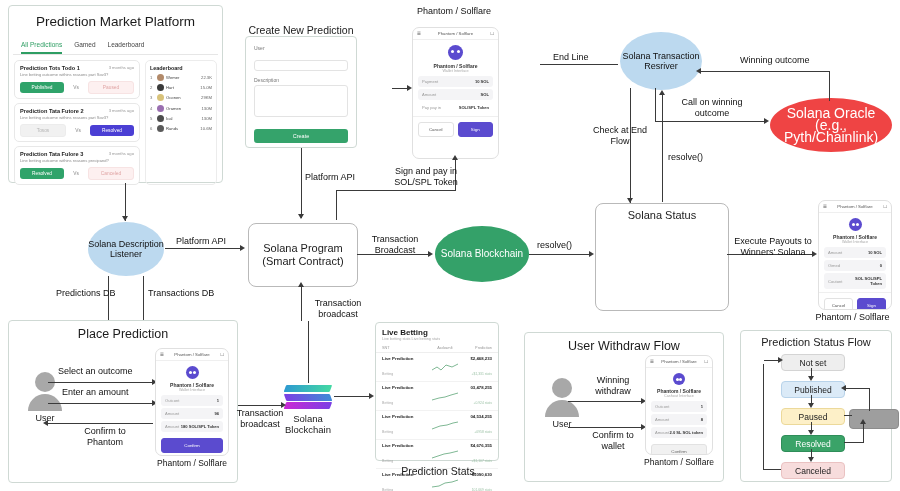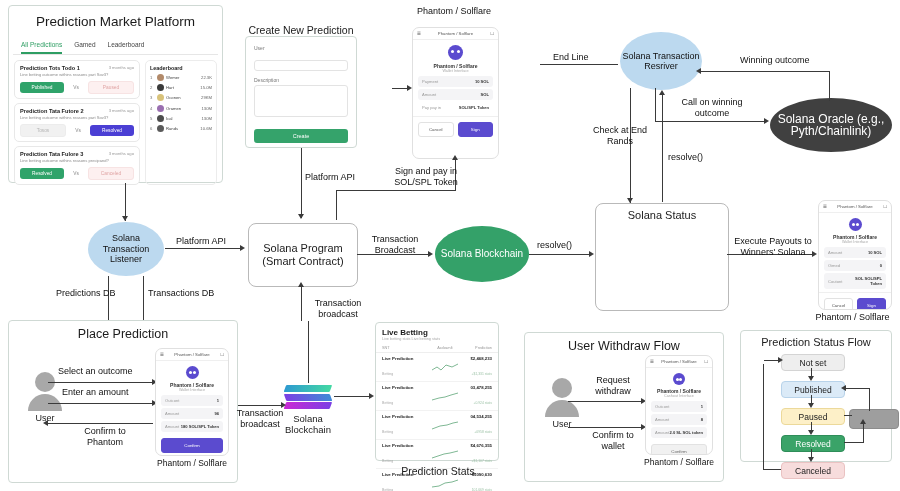--- a/index.html
+++ b/index.html
@@ -63,22 +63,22 @@
   .w-btns{display:flex;gap:4px;padding:5px;border-top:1px solid #efefef;margin-top:3px;}
   .w-btn{flex:1;text-align:center;font-size:4.4px;padding:4px 0;border-radius:3px;border:1px solid #e2e2e2;color:#555;}
   .w-btn.primary{background:#5b4bcf;color:#fff;border-color:#5b4bcf;}
   .w-btn.full{background:#f1f1f1;color:#666;}
   .w-cap{font-size:9px;text-align:center;color:#111;}
 
   
   .cloud{background:#bcd9ef;border-radius:50%;display:flex;align-items:center;justify-content:center;
          text-align:center;font-size:9px;line-height:10.5px;color:#111;position:absolute;}
   .cloud:before,.cloud:after{content:"";position:absolute;background:#bcd9ef;border-radius:50%;z-index:-1;}
-  .oracle{background:#404040;color:#fff;border-radius:50%;display:flex;align-items:center;justify-content:center;
-          text-align:center;font-size:12px;line-height:12px;}
+  .oracle{background:#ef4444;color:#fff;border-radius:50%;display:flex;align-items:center;justify-content:center;
+          text-align:center;font-size:14px;line-height:12px;}
   .ellipse-green{background:#34a169;color:#fff;border-radius:50%;display:flex;align-items:center;justify-content:center;
           text-align:center;font-size:10px;line-height:11.5px;}
   .boxnode{border:1px solid #b9b9b9;border-radius:8px;background:#fff;display:flex;align-items:center;
            justify-content:center;text-align:center;font-size:11px;line-height:13px;}
   .progbox{border:1px solid #b9b9b9;border-radius:8px;background:#fff;}
   .prog-t{text-align:center;font-size:11px;margin-top:5px;}
   .prog-pill{background:#d6ebdd;border:1px solid #b5d9c3;border-radius:5px;text-align:center;
              font-size:8.5px;padding:3.5px 0;margin:4px 7px 0 7px;color:#1b1b1b;}
 
   
@@ -107,21 +107,21 @@
   .lb-item{display:flex;align-items:center;border-bottom:1px solid #f2f2f2;padding:2.5px 6px;}
   .lb-i1{flex:1.5;}
   .lb-i1 b{font-size:4.4px;display:block;color:#222;}
   .lb-i1 i{font-size:3.6px;color:#aaa;font-style:normal;}
   .lb-i2{flex:1;text-align:center;}
   .lb-i3{flex:1;text-align:right;}
   .lb-i3 b{font-size:4.3px;display:block;color:#222;}
   .lb-i3 i{font-size:3.4px;color:#9ec3a8;font-style:normal;}
 
   
-  #status{left:740px;top:330px;width:152px;height:132px;}
+  #status{left:740px;top:330px;width:152px;height:152px;}
   .st-pill{position:absolute;border-radius:4px;font-size:8.5px;text-align:center;padding:2.5px 0;width:62px;}
   .st-notset{background:#eeeeee;border:1px solid #d4d4d4;color:#222;}
   .st-pub{background:#dbeaf7;border:1px solid #b8d3ea;color:#222;}
   .st-pau{background:#fdf0c8;border:1px solid #ecd99a;color:#222;}
   .st-res{background:#3aa368;border:1px solid #2f8d59;color:#fff;}
   .st-can{background:#f7dcdc;border:1px solid #eac2c2;color:#222;}
   .st-blank{background:#9e9e9e;border:1px solid #8c8c8c;width:48px;height:13px;border-radius:4px;}
 
   
   .sol-logo div{height:6.5px;border-radius:1px;margin-bottom:2px;}
@@ -278,21 +278,21 @@
     <div class="w-v">SOL SOL/SPL Token</div>
   </div>
   <div class="w-btns">
     <div class="w-btn">Cancel</div>
     <div class="w-btn primary">Sign</div>
   </div>
 </div>
 <div class="abs w-cap" style="left:805px;top:312px;width:95px;">Phantom / Solflare</div>
 
 <div class="cloud" style="left:88px;top:222px;width:76px;height:54px;">
-  <span>Solana Transaction Listener</span>
+  <span>Solana Description Listener</span>
 </div>
 <div class="cloud" style="left:584px;top:32px;width:82px;height:58px;margin-left:36px;">
   <span>Solana Transaction Resriver</span>
 </div>
 <div class="oracle abs" style="left:770px;top:98px;width:122px;height:54px;">
   <span>Solana Oracle (e.g., Pyth/Chainlink)</span>
 </div>
 <div class="boxnode abs" style="left:248px;top:223px;width:108px;height:62px;">
   <span>Solana Program (Smart Contract)</span>
 </div>
@@ -404,21 +404,21 @@
 <div class="abs" style="left:372px;top:465px;width:132px;text-align:center;font-size:10.5px;">Prediction Stats</div>
 
 <div class="panel abs" style="left:524px;top:332px;width:200px;height:150px;">
   <div class="panel-title" style="margin-top:6px;">User Withdraw Flow</div>
 </div>
 <div class="user abs" style="left:532px;top:378px;width:60px;">
   <div class="head"></div>
   <div class="body"></div>
   <div class="nm">User</div>
 </div>
-<div class="abs lbl wrap" style="left:585px;top:375px;width:56px;text-align:center;">Request withdraw</div>
+<div class="abs lbl wrap" style="left:585px;top:375px;width:56px;text-align:center;">Winning withdraw</div>
 <div class="ln hl abs" style="left:568px;top:401px;width:74px;"></div>
 <div class="ah ar abs" style="left:641px;top:398px;"></div>
 <div class="ln hl abs" style="left:568px;top:427px;width:74px;"></div>
 <div class="ah ar abs" style="left:641px;top:424px;"></div>
 <div class="abs lbl wrap" style="left:585px;top:430px;width:56px;text-align:center;">Confirm to wallet</div>
 
 <div class="wallet abs" style="left:645px;top:355px;width:66px;height:98px;">
   <div class="w-bar">
     <span>☰</span>
     <span>Phantom / Solflare</span>
@@ -524,21 +524,21 @@
 <div class="ln vl abs" style="left:829px;top:71px;height:30px;"></div>
 <div class="abs lbl" style="left:740px;top:55px;">Winning outcome</div>
 
 <div class="ln vl abs" style="left:655px;top:88px;height:34px;"></div>
 <div class="ln hl abs" style="left:655px;top:121px;width:110px;"></div>
 <div class="ah ar abs" style="left:764px;top:118px;"></div>
 <div class="abs lbl wrap" style="left:672px;top:97px;width:80px;text-align:center;">Call on winning outcome</div>
 
 <div class="ln vl abs" style="left:630px;top:88px;height:115px;"></div>
 <div class="ah ad abs" style="left:627px;top:198px;"></div>
-<div class="abs lbl wrap" style="left:592px;top:125px;width:56px;text-align:center;">Check at End Rands</div>
+<div class="abs lbl wrap" style="left:592px;top:125px;width:56px;text-align:center;">Check at End Flow</div>
 
 <div class="ln vl abs" style="left:662px;top:94px;height:108px;"></div>
 <div class="ah au abs" style="left:659px;top:90px;"></div>
 <div class="abs lbl" style="left:668px;top:152px;">resolve()</div>
 
 <div class="ln vl abs" style="left:301px;top:285px;height:36px;"></div>
 <div class="abs lbl wrap" style="left:308px;top:298px;width:60px;">Transaction broadcast</div>
 <div class="ah au abs" style="left:298px;top:282px;"></div>
 
 <div class="ln hl abs" style="left:238px;top:405px;width:44px;"></div>

